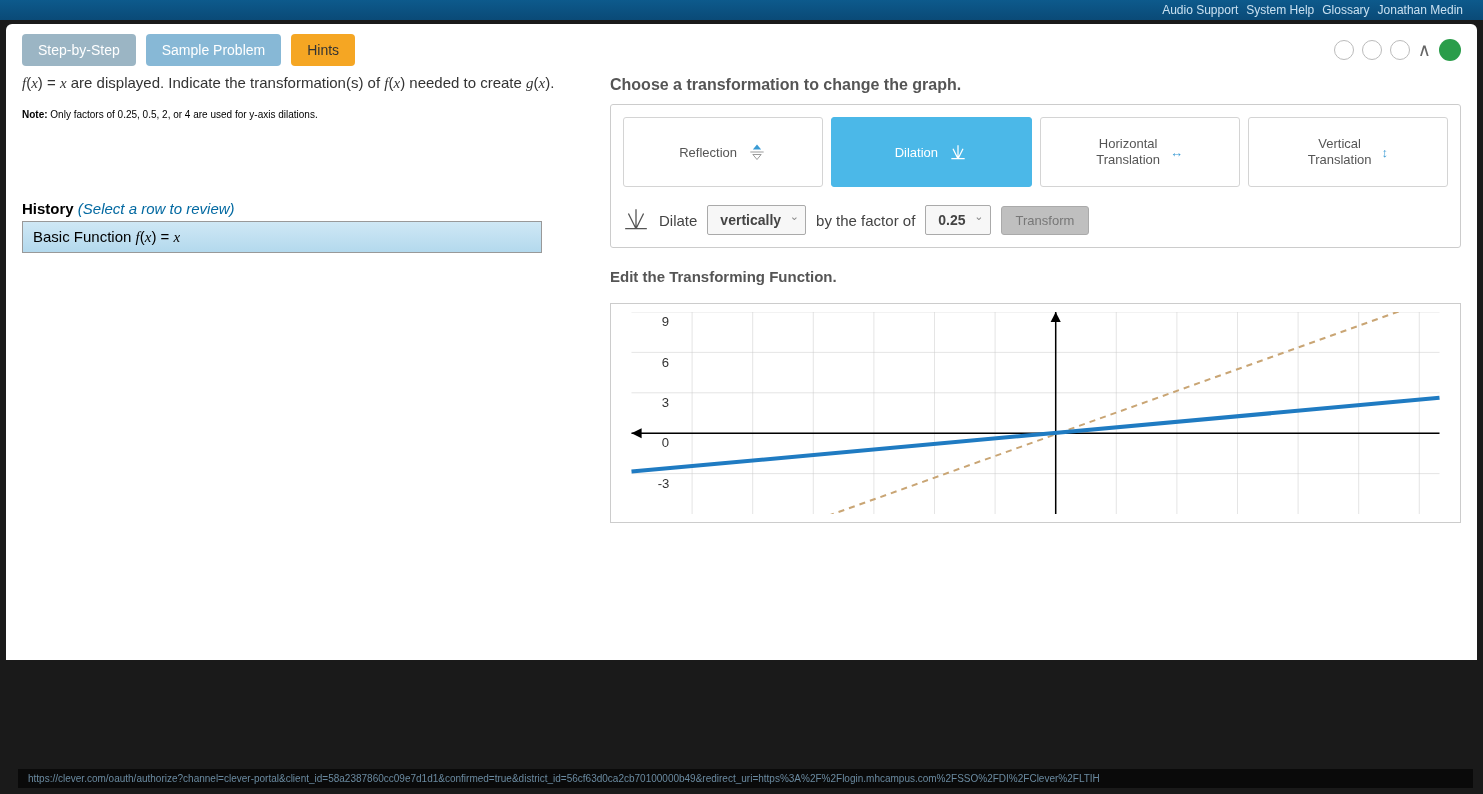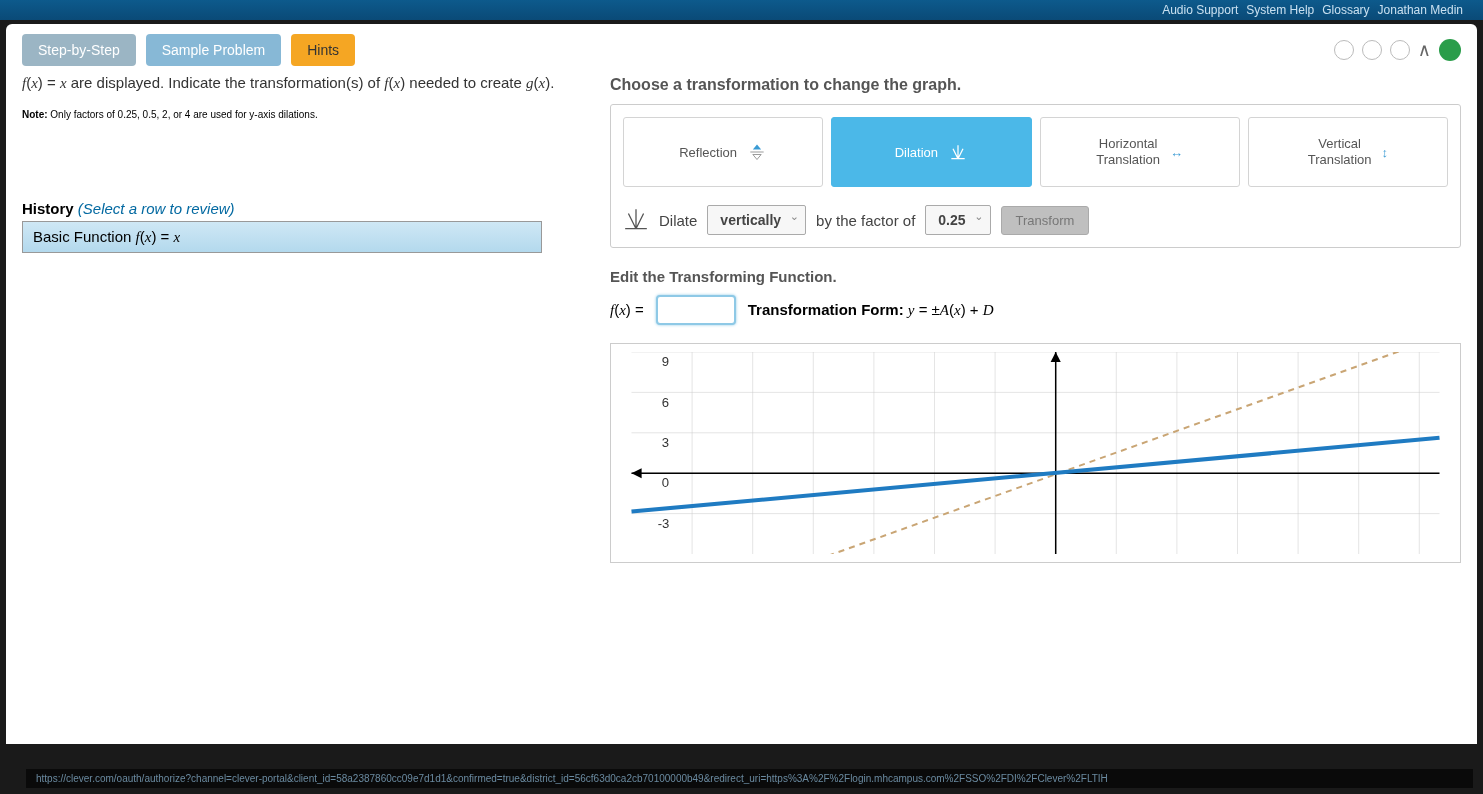--- a/index.html
+++ b/index.html
@@ -1,19 +1,19 @@
 <!DOCTYPE html>
 <html><head>
 <meta charset="utf-8">
 <style>
 * { box-sizing: border-box; margin: 0; padding: 0; font-family: 'Segoe UI', Arial, sans-serif; }
 body { background: #1a1a1a; width: 1483px; height: 794px; overflow: hidden; }
 .top-bar { height: 20px; background: linear-gradient(to bottom,#0d5a8c,#0a4a77); color:#c9e0f0; font-size:12px; display:flex; justify-content:flex-end; align-items:center; padding:0 20px; gap:8px; }
 .top-bar span { white-space: nowrap; }
-.app-frame { background:#fff; border-radius:6px 6px 0 0; margin:4px 6px 0 6px; height:720px; overflow:hidden; position:relative; }
+.app-frame { background:#fff; border-radius:6px 6px 0 0; margin:4px 6px 0 6px; height:636px; overflow:hidden; position:relative; }
 .toolbar { display:flex; align-items:center; padding:10px 16px 6px 16px; gap:10px; }
 .btn { border:none; border-radius:4px; padding:8px 16px; font-size:14px; cursor:pointer; color:#fff; }
 .btn-step { background:#9bb5c4; }
 .btn-sample { background:#87b8d6; }
 .btn-hints { background:#f5a623; color:#333; }
 .toolbar-right { margin-left:auto; display:flex; gap:8px; align-items:center; }
 .circle { width:20px; height:20px; border:1.5px solid #bbb; border-radius:50%; }
 .caret-up { font-size:18px; color:#666; }
 .green-badge { width:22px; height:22px; background:#2a9d4a; border-radius:50%; }
 .content { display:flex; padding:0 16px 16px 16px; gap:28px; height:calc(100% - 52px); }
@@ -39,21 +39,21 @@
 .trans-opt .two-line { line-height:1.2; text-align:center; }
 .dilate-row { display:flex; align-items:center; gap:10px; margin-top:18px; font-size:15px; color:#444; }
 .select-box { border:1px solid #aaa; background:#f7f7f7; padding:6px 24px 6px 12px; font-size:14px; border-radius:2px; position:relative; cursor:pointer; }
 .select-box::after { content:'⌄'; position:absolute; right:6px; top:4px; font-size:11px; color:#888; }
 .transform-btn { background:#bfbfbf; color:#777; border:1px solid #aaa; border-radius:3px; padding:6px 14px; font-size:13px; cursor:not-allowed; }
 .edit-title { font-size:15px; font-weight:bold; color:#555; margin:20px 0 10px 0; }
 .fx-row { display:flex; align-items:center; gap:12px; font-size:15px; }
 .fx-input { width:80px; height:30px; border:2px solid #8ec9e6; border-radius:4px; box-shadow:0 0 3px #8ec9e6; }
 .chart-area { border:1px solid #ccc; margin-top:18px; height:220px; padding:8px; position:relative; overflow:hidden; }
 .chart-svg { width:100%; height:100%; }
-.url-bar { color:#6a8aa0; font-size:10px; padding:4px 10px; background:#0a0a0a; position:absolute; bottom:6px; left:26px; right:10px; white-space:nowrap; overflow:hidden; }
+.url-bar { color:#6a8aa0; font-size:10px; padding:4px 10px; background:#0a0a0a; position:absolute; bottom:6px; left:18px; right:10px; white-space:nowrap; overflow:hidden; }
 svg.icon { width:20px; height:20px; }
 </style>
 </head>
 <body>
 
 <div class="top-bar">
   <span>Audio Support</span>
   <span>System Help</span>
   <span>Glossary</span>
   <span>Jonathan Medin</span>
@@ -134,25 +134,20 @@
             </svg>
           <span>Dilate</span>
           <div class="select-box"><b>vertically</b></div>
           <span>by the factor of</span>
           <div class="select-box"><b>0.25</b></div>
           <button class="transform-btn">Transform</button>
         </div>
       </div>
 
       <div class="edit-title">Edit the Transforming Function.</div>
-      <div class="fx-row">
-        <span><span class="fn-italic">f</span>(<span class="fn-italic">x</span>) =</span>
-        <input class="fx-input" style="">
-        <span><b>Transformation Form: </b><span class="fn-italic">y</span> = ±<span class="fn-italic">A</span>(<span class="fn-italic">x</span>) + <span class="fn-italic">D</span></span>
-      </div>
 
       <div class="chart-area">
         <svg class="chart-svg" viewBox="0 0 800 200">
 
           <g stroke="#ccc" stroke-width="0.5">
             <line x1="0" y1="0" x2="800" y2="0"></line>
             <line x1="0" y1="40" x2="800" y2="40"></line>
             <line x1="0" y1="80" x2="800" y2="80"></line>
             <line x1="0" y1="120" x2="800" y2="120"></line>
             <line x1="0" y1="160" x2="800" y2="160"></line>

